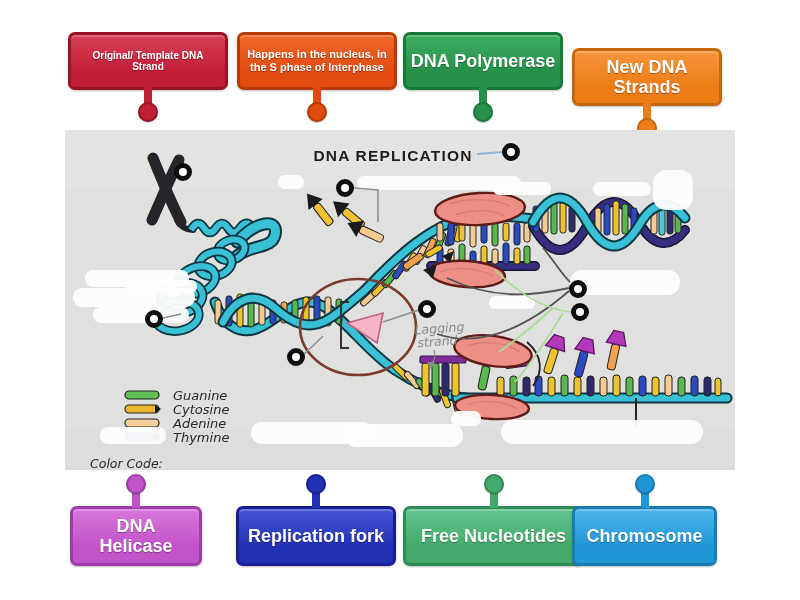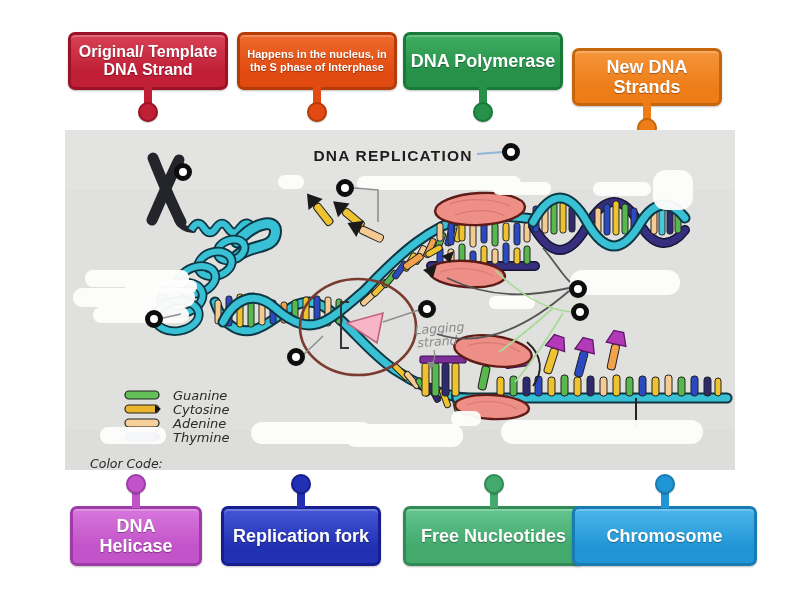--- a/index.html
+++ b/index.html
@@ -16,21 +16,21 @@
     background:linear-gradient(180deg,var(--hi) 0%,var(--main) 70%);
     box-shadow:inset 0 2px 0 rgba(255,255,255,.22), 0 1px 2px rgba(0,0,0,.25);
     display:flex;align-items:center;justify-content:center;text-align:center;
     box-sizing:border-box;
   }
   .bottom-label .label-box{height:60px;}
   .label-text{
     color:#fff;font-weight:bold;line-height:1.12;
     text-shadow:0 1px 1px rgba(0,0,0,.35);padding:0 6px;
   }
-  .sz14{font-size:16px;}
+  .sz14{font-size:10px;}
   .sz12{font-size:11px;line-height:1.2;}
   .sz18{font-size:18px;}
   .narrow{padding:0 2px;}
   .stem{position:absolute;left:50%;margin-left:-4px;width:8px;background:var(--main);}
   .top-label .stem{top:55px;height:19px;}
   .bottom-label .stem{top:-13px;height:15px;}
   .dot{
     position:absolute;left:50%;margin-left:-10px;width:16px;height:16px;
     border-radius:50%;background:var(--main);border:2px solid var(--bd);
     box-shadow:0 1px 1px rgba(0,0,0,.25);
@@ -375,34 +375,34 @@
 </div>
 
 <div>
   <div class="label bottom-label c-orchid" style="left:70px;top:506px;width:132px">
     <div class="label-box">
         <span class="label-text sz18">DNA Helicase</span>
       </div>
     <div class="stem"></div>
     <div class="dot"></div>
   </div>
-  <div class="label bottom-label c-blue" style="left:221px;top:506px;width:160px">
+  <div class="label bottom-label c-blue" style="left:236px;top:506px;width:160px">
     <div class="label-box">
         <span class="label-text sz18 narrow">Replication fork</span>
       </div>
     <div class="stem"></div>
     <div class="dot"></div>
   </div>
   <div class="label bottom-label c-seagreen" style="left:403px;top:506px;width:181px">
     <div class="label-box">
         <span class="label-text sz18 narrow">Free Nucleotides</span>
       </div>
     <div class="stem"></div>
     <div class="dot"></div>
   </div>
-  <div class="label bottom-label c-sky" style="left:572px;top:506px;width:185px">
+  <div class="label bottom-label c-sky" style="left:572px;top:506px;width:145px">
     <div class="label-box">
         <span class="label-text sz18">Chromosome</span>
       </div>
     <div class="stem"></div>
     <div class="dot"></div>
   </div>
 </div>
 
 </body></html>

